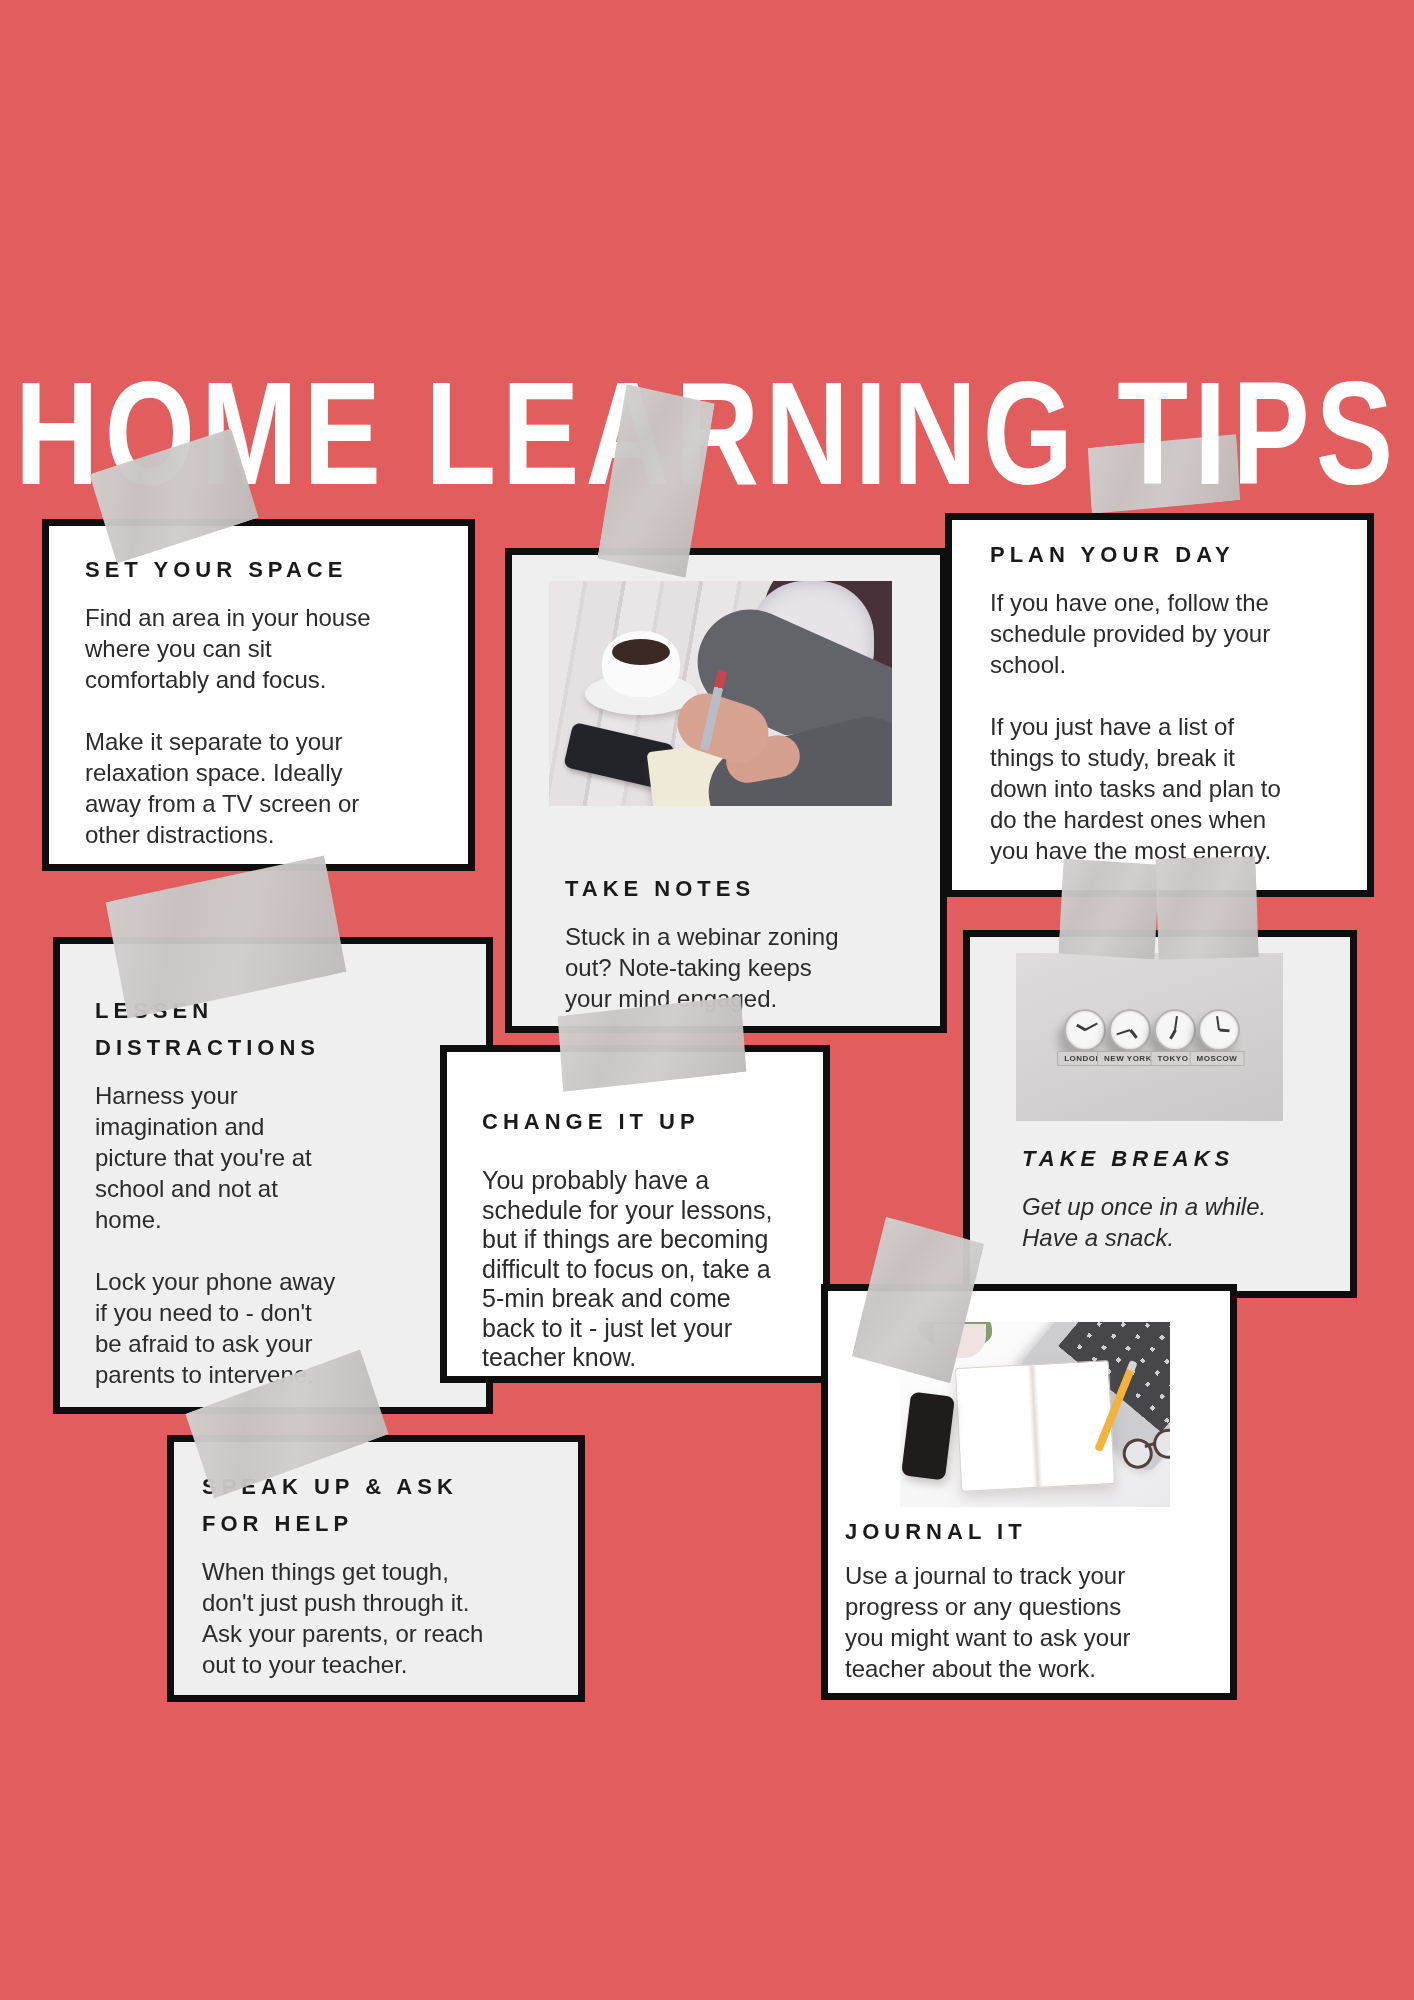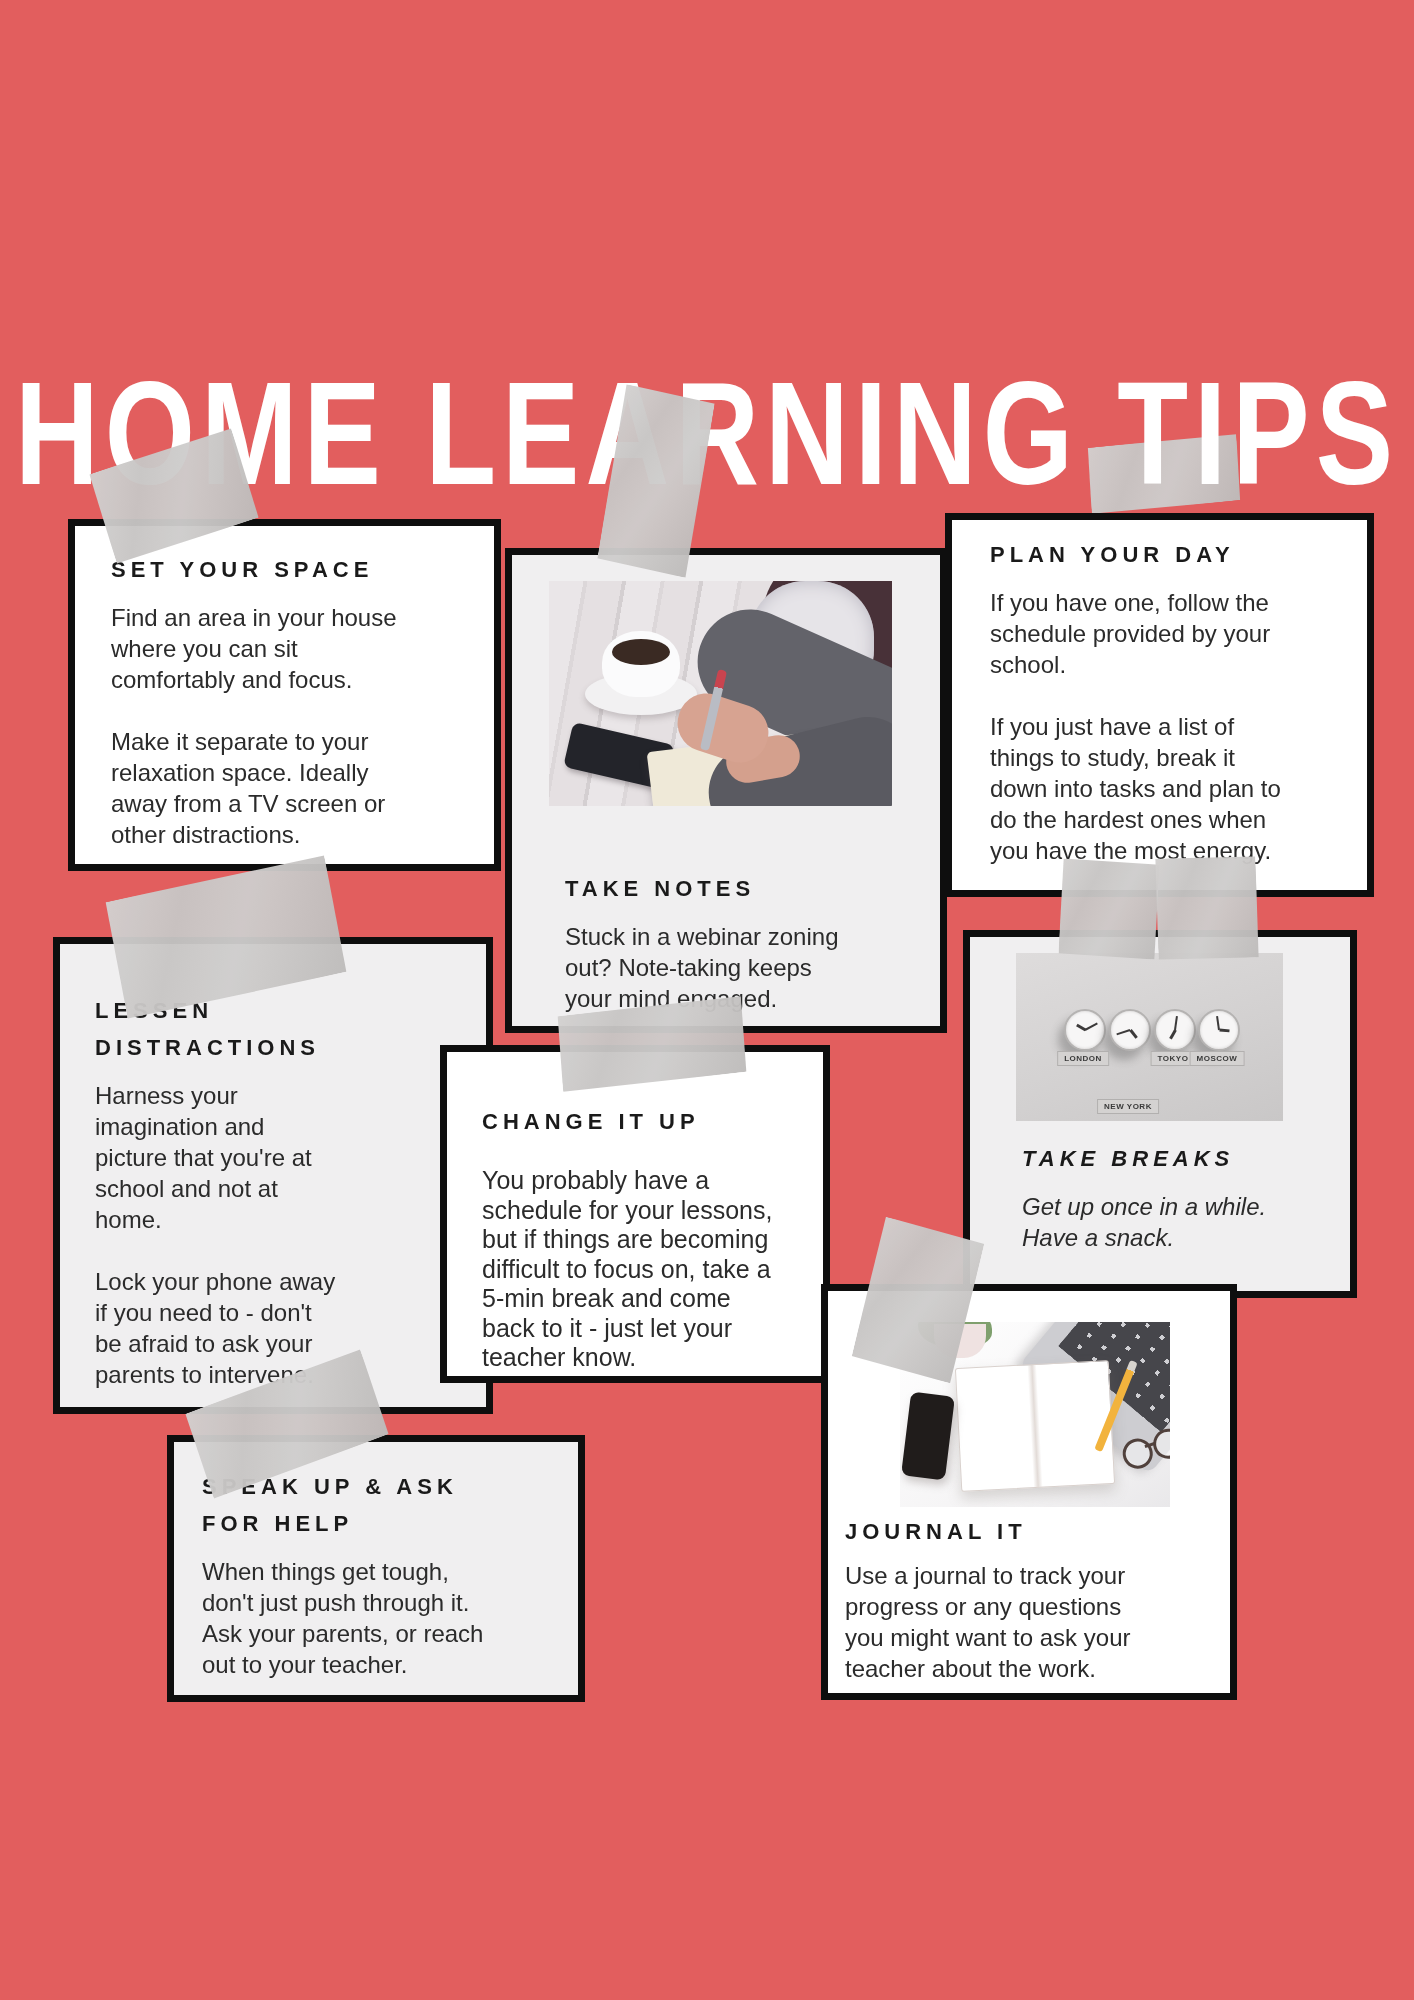--- a/index.html
+++ b/index.html
@@ -15,21 +15,21 @@
   
   .card{position:absolute;border:7px solid #0e0e0e;box-sizing:border-box;z-index:2;}
   .card.white{background:#ffffff;}
   .card.gray{background:#f0eff0;}
 
   .heading{font-weight:700;font-size:22px;letter-spacing:5px;color:#1a1a1a;
            white-space:pre-line;line-height:37px;margin:0;}
   .bodytext{font-size:24px;line-height:31px;color:#2b2b2b;white-space:pre-line;
             margin:14px 0 0 0;}
 
-  #card-set{left:42px;top:519px;width:433px;height:352px;margin-left:26px;}
+  #card-set{left:42px;top:519px;width:433px;height:352px;}
   #card-set .pad{padding:25px 18px 0 36px;}
 
   #card-notes{left:505px;top:548px;width:442px;height:485px;}
   #card-notes .textblock{position:absolute;left:53px;top:295px;width:360px;margin-top:20px;}
 
   #card-plan{left:945px;top:513px;width:429px;height:384px;}
   #card-plan .pad{padding:16px 20px 0 38px;}
 
   #card-lessen{left:53px;top:937px;width:440px;height:477px;}
   #card-lessen .pad{padding:48px 20px 0 35px;}
@@ -102,21 +102,21 @@
       transform-origin:bottom center;background:#3c3a3a;}
   .clock::before{width:3px;height:10px;margin-left:-1.5px;}
   .clock::after{width:2px;height:14px;margin-left:-1px;}
   #clock-london{left:48px;}  #clock-london::before{transform:rotate(-60deg);}  #clock-london::after{transform:rotate(62deg);}
   #clock-newyork{left:93px;} #clock-newyork::before{transform:rotate(142deg);} #clock-newyork::after{transform:rotate(252deg);}
   #clock-tokyo{left:138px;}  #clock-tokyo::before{transform:rotate(210deg);}   #clock-tokyo::after{transform:rotate(8deg);}
   #clock-moscow{left:182px;} #clock-moscow::before{transform:rotate(95deg);}   #clock-moscow::after{transform:rotate(-8deg);}
   .clock-label{position:absolute;top:98px;transform:translateX(-50%);
       font-size:8px;font-weight:700;letter-spacing:.5px;color:#3a3a3a;
       background:#d4d2d1;border:1px solid #b2b0af;padding:2px 6px;white-space:nowrap;}
-  #label-london{left:67px;} #label-newyork{left:112px;margin-top:48px;} #label-tokyo{left:157px;} #label-moscow{left:201px;}
+  #label-london{left:67px;} #label-newyork{left:112px;} #label-tokyo{left:157px;} #label-moscow{left:201px;}
 
   
   .photo-journal{position:absolute;left:72px;top:31px;width:270px;height:185px;overflow:hidden;
       background:linear-gradient(145deg,#ffffff 0%,#f4f3f4 70%,#e9e8ea 100%);}
   .pj-leaves{position:absolute;left:18px;top:-16px;width:74px;height:42px;background:#7f9f6d;
       border-radius:50% 60% 40% 55%;}
   .pj-pot{position:absolute;left:34px;top:2px;width:52px;height:34px;background:#efe2e1;
       border-radius:0 0 22px 22px;}
   .pj-laptop{position:absolute;right:-52px;top:-48px;width:170px;height:165px;transform:rotate(40deg);
       background:#cdcdd1;border-radius:10px;box-shadow:-4px 6px 10px rgba(120,115,120,.3);}

